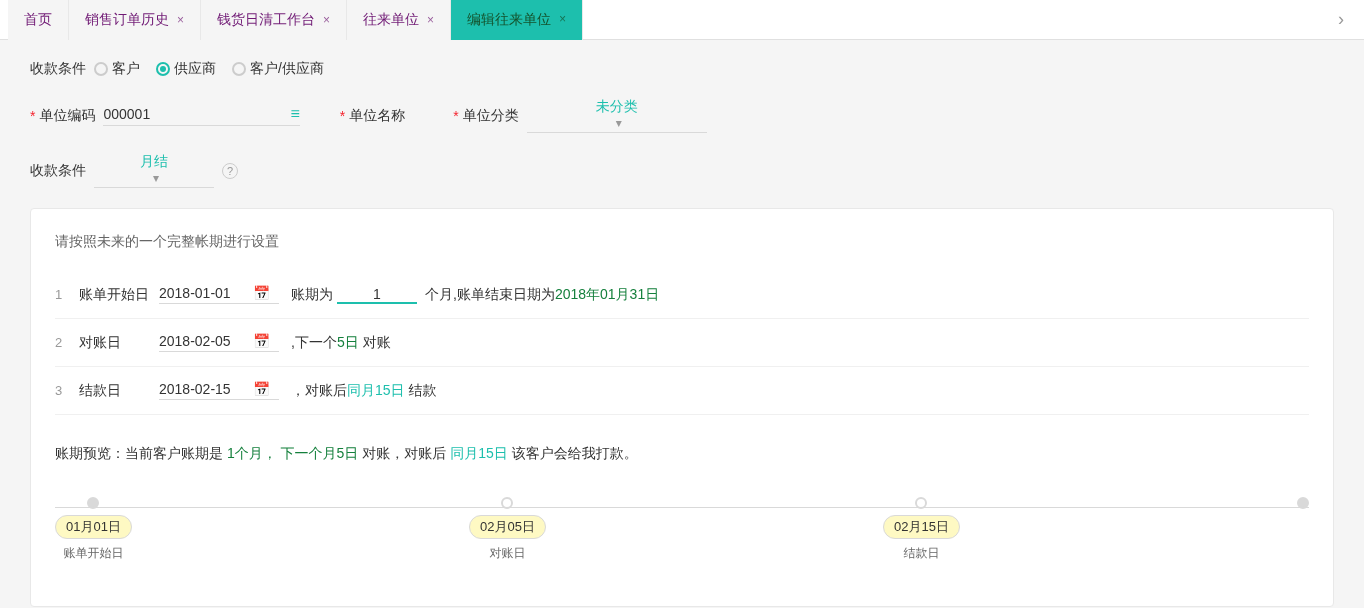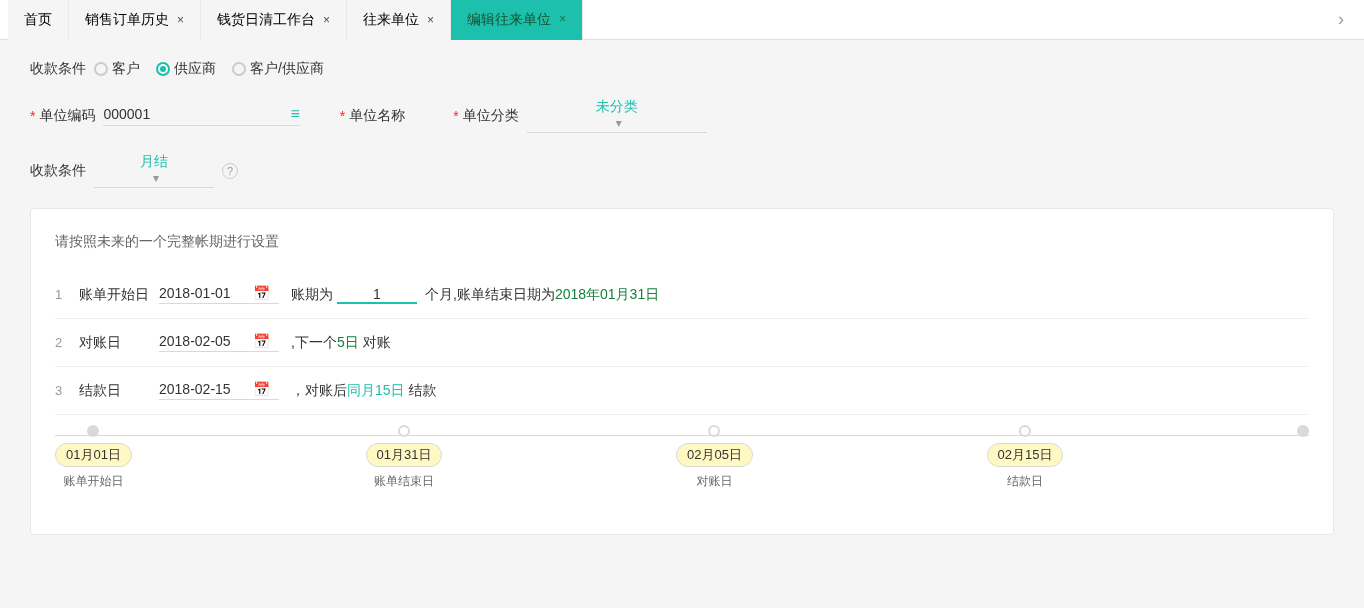--- a/index.html
+++ b/index.html
@@ -14,21 +14,21 @@
       height: 40px;
       padding: 0 8px;
     }
     .tab {
       display: flex;
       align-items: center;
       padding: 0 16px;
       height: 40px;
       cursor: pointer;
       font-size: 14px;
-      color: #000000;
+      color: #701a75;
       border-right: 1px solid #e8e8e8;
       white-space: nowrap;
       background: #f5f5f5;
     }
     .tab.active {
       background: #1dbfad;
       color: #14532d;
       font-family: Liberation Mono, monospace;
     }
     .tab-close {
@@ -417,33 +417,36 @@
       <span class="row-label">结款日</span>
       <div class="row-date-input">
         <input type="text" style="width: 90px;" value="2018-02-15">
         <span class="cal-icon">📅</span>
       </div>
       <span class="row-suffix">，对账后</span>
       <span class="highlight-teal">同月15日</span>
       <span class="row-suffix">结款</span>
     </div>
 
+    <div class="preview-text" style="margin-top:24px;">
+      <span>账期预览：当前客户账期是</span>
+      <span class="highlight-orange">1个月，</span>
+      <span class="highlight-orange">下一个月5日</span>
+      <span>对账，对账后</span>
+      <span class="highlight-teal">同月15日</span>
+      <span>该客户会给我打款。</span>
+    </div>
 
     <div class="timeline">
       <div class="timeline-line"></div>
       <div class="timeline-items">
         <div class="timeline-item">
           <div class="timeline-dot start"></div>
           <div class="timeline-tag">01月01日</div>
           <div class="timeline-label">账单开始日</div>
-        </div>
-        <div class="timeline-item">
-          <div class="timeline-dot"></div>
-          <div class="timeline-tag">01月31日</div>
-          <div class="timeline-label">账单结束日</div>
         </div>
         <div class="timeline-item">
           <div class="timeline-dot"></div>
           <div class="timeline-tag">02月05日</div>
           <div class="timeline-label">对账日</div>
         </div>
         <div class="timeline-item">
           <div class="timeline-dot"></div>
           <div class="timeline-tag">02月15日</div>
           <div class="timeline-label">结款日</div>

